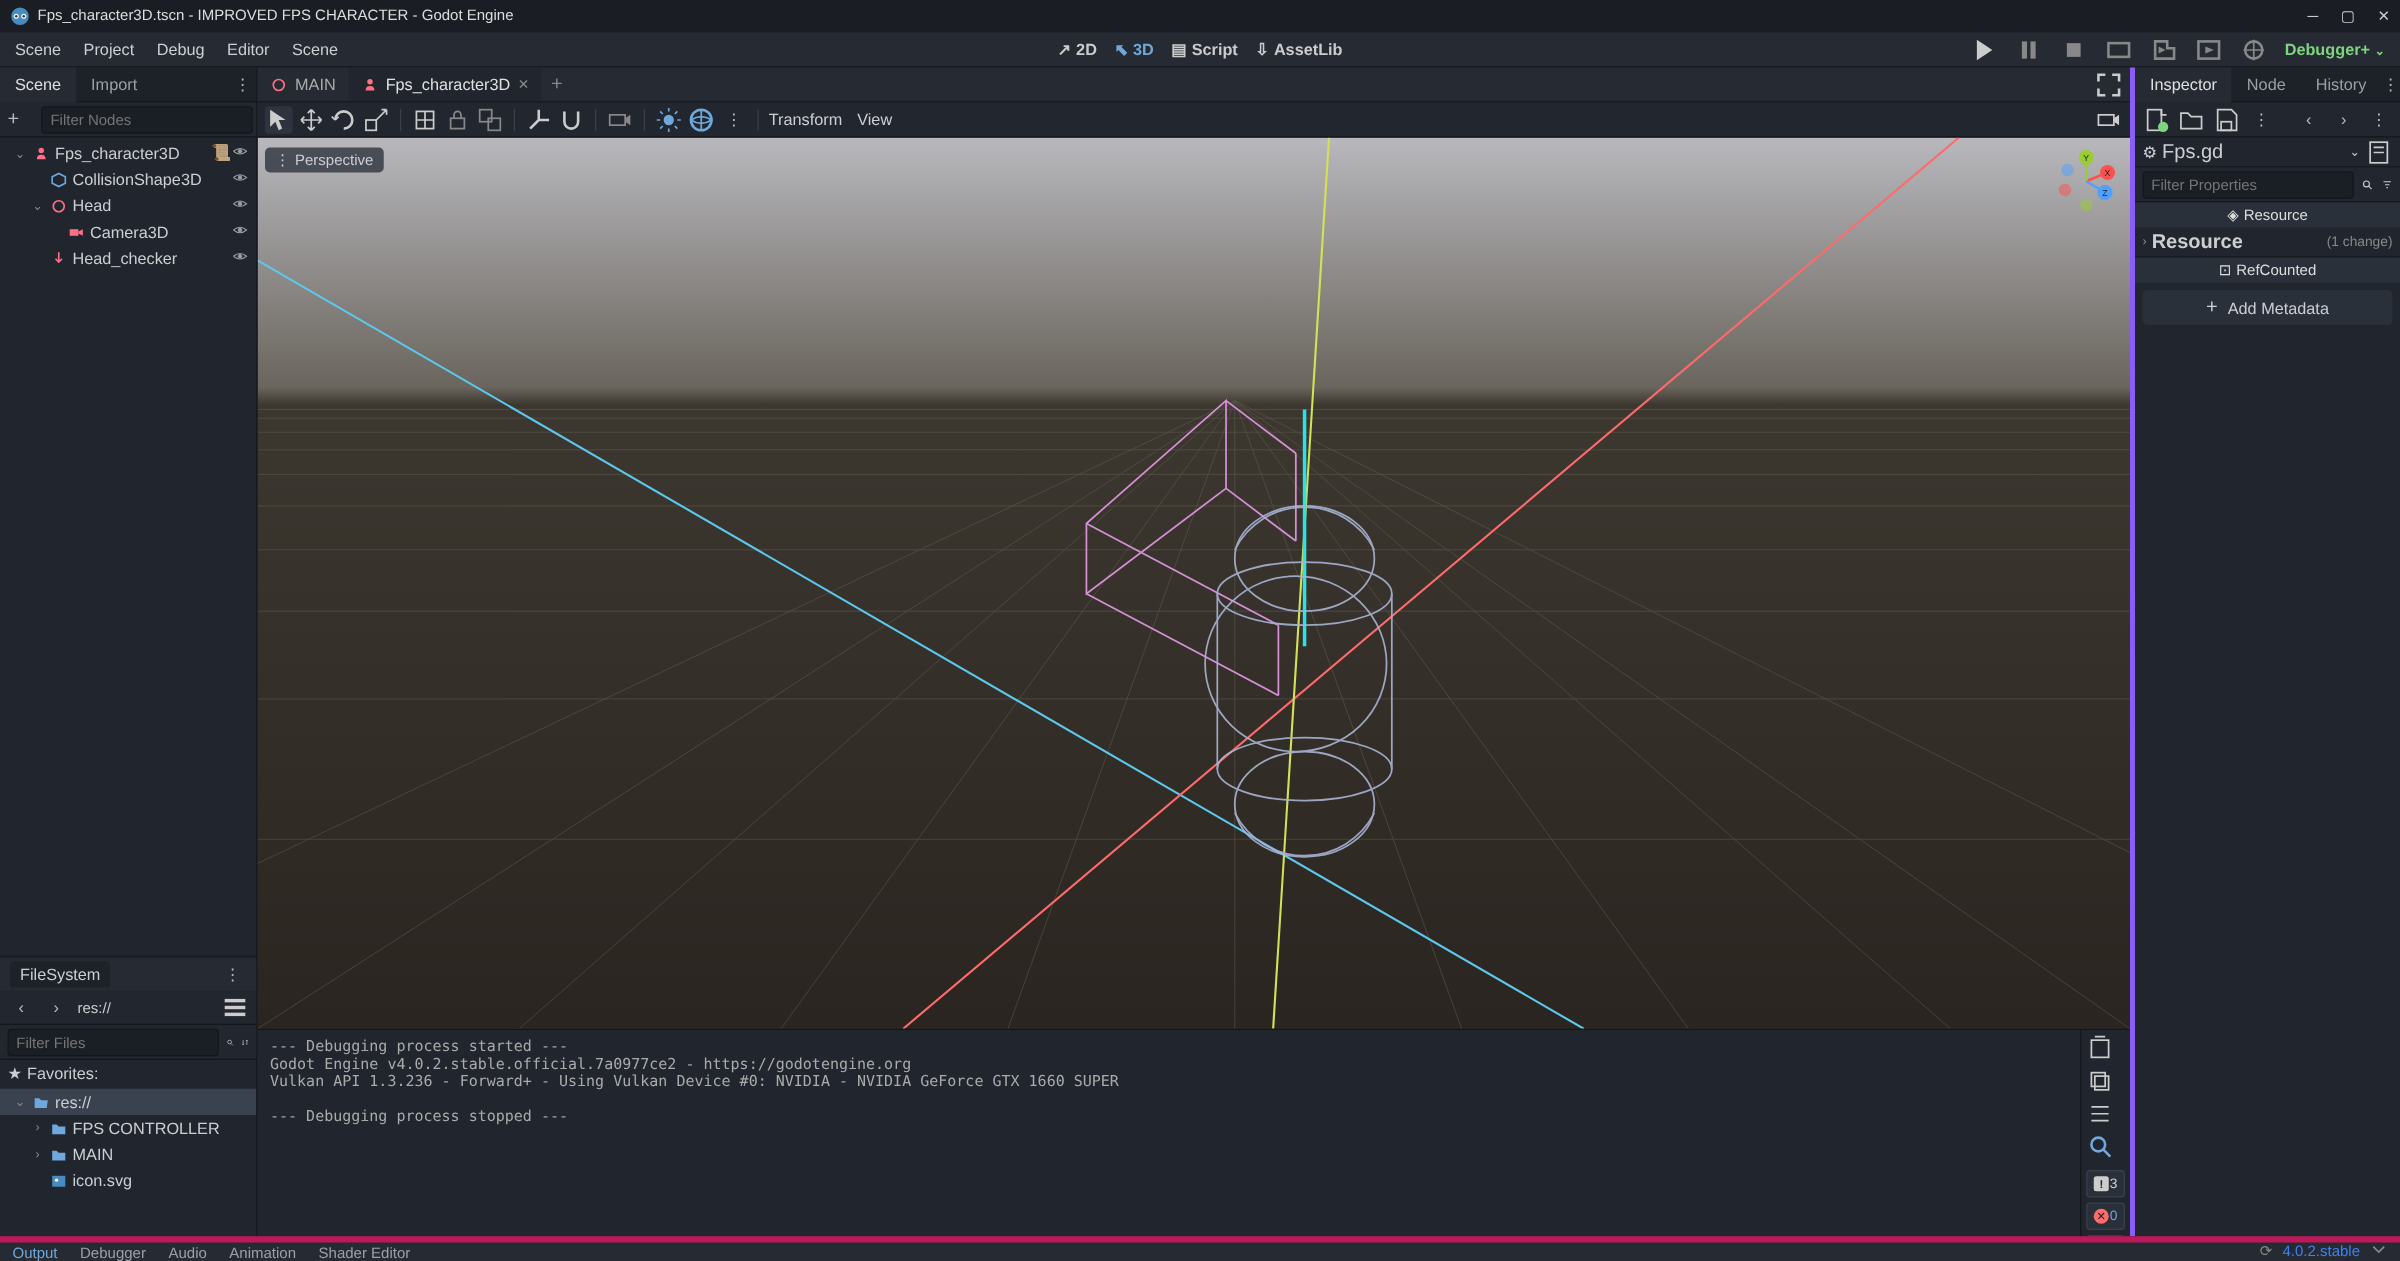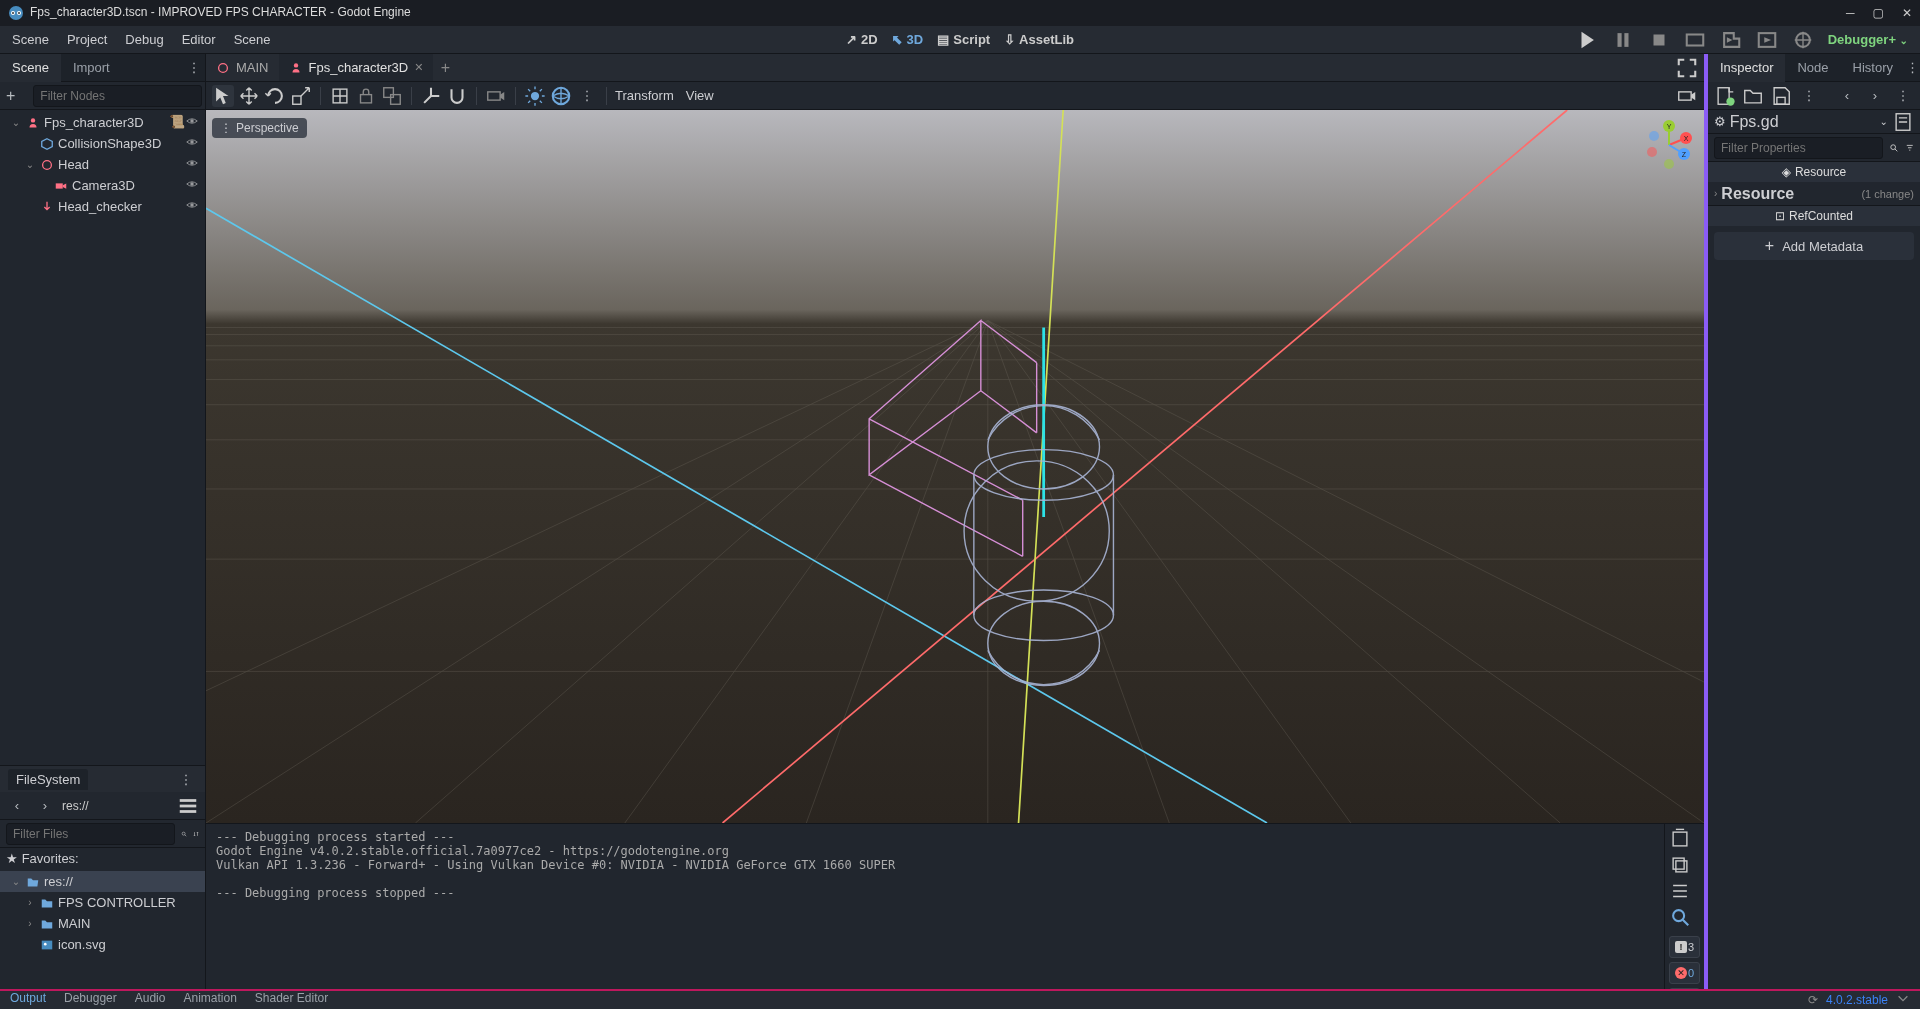--- a/index.html
+++ b/index.html
@@ -47,21 +47,21 @@
 .sep { width: 1px; height: 18px; background: #3a3f48; margin: 0 4px; }
 .viewport { flex: 1; position: relative; background: #2a2520; overflow: hidden; }
 .viewport canvas, .viewport svg.scene { position: absolute; top: 0; left: 0; }
 .perspective-label { position: absolute; top: 8px; left: 6px; background: rgba(60,65,75,0.9); padding: 3px 8px; border-radius: 4px; display: flex; align-items: center; gap: 4px; font-size: 12px; }
 .gizmo { position: absolute; top: 10px; right: 10px; width: 50px; height: 50px; }
 .output-panel { height: 166px; background: #21262e; border-top: 1px solid #13161b; display: flex; flex-direction: column; }
 .output-body { flex: 1; display: flex; }
 .output-text { flex: 1; padding: 6px 10px; font-family: Consolas, monospace; font-size: 12px; color: #aaa; white-space: pre; overflow: auto; }
 .output-side { width: 40px; border-left: 1px solid #13161b; display: flex; flex-direction: column; gap: 4px; padding: 4px; }
 .badge { background: #2a303a; border-radius: 3px; height: 22px; display: flex; align-items: center; justify-content: space-between; padding: 0 5px; font-size: 11px; border: 1px solid #3a404a; }
-.bottom-bar { height: 20px; background: #262b33; display: flex; align-items: flex-start; padding: 0 10px; gap: 18px; font-size: 12px; color: #9aa0a8; justify-content: space-between; border-top: 2px solid #be185d; }
+.bottom-bar { height: 20px; background: #262b33; display: flex; align-items: flex-end; padding: 0 10px; gap: 18px; font-size: 12px; color: #9aa0a8; justify-content: space-between; border-top: 5px solid #be185d; }
 .bottom-bar .left { display: flex; gap: 18px; }
 .bottom-bar .left .act { color: #6fa8dc; }
 .insp-row { display: flex; align-items: center; height: 24px; padding: 0 6px; gap: 4px; border-bottom: 1px solid #13161b; }
 .insp-row .lbl { flex: 1; font-size: 16px; }
 .renderer { color: #7fd47f; font-weight: 600; }
 .dot { display: inline-block; width: 8px; height: 8px; border-radius: 50%; }
 </style>
 </head>
 <body>
 

